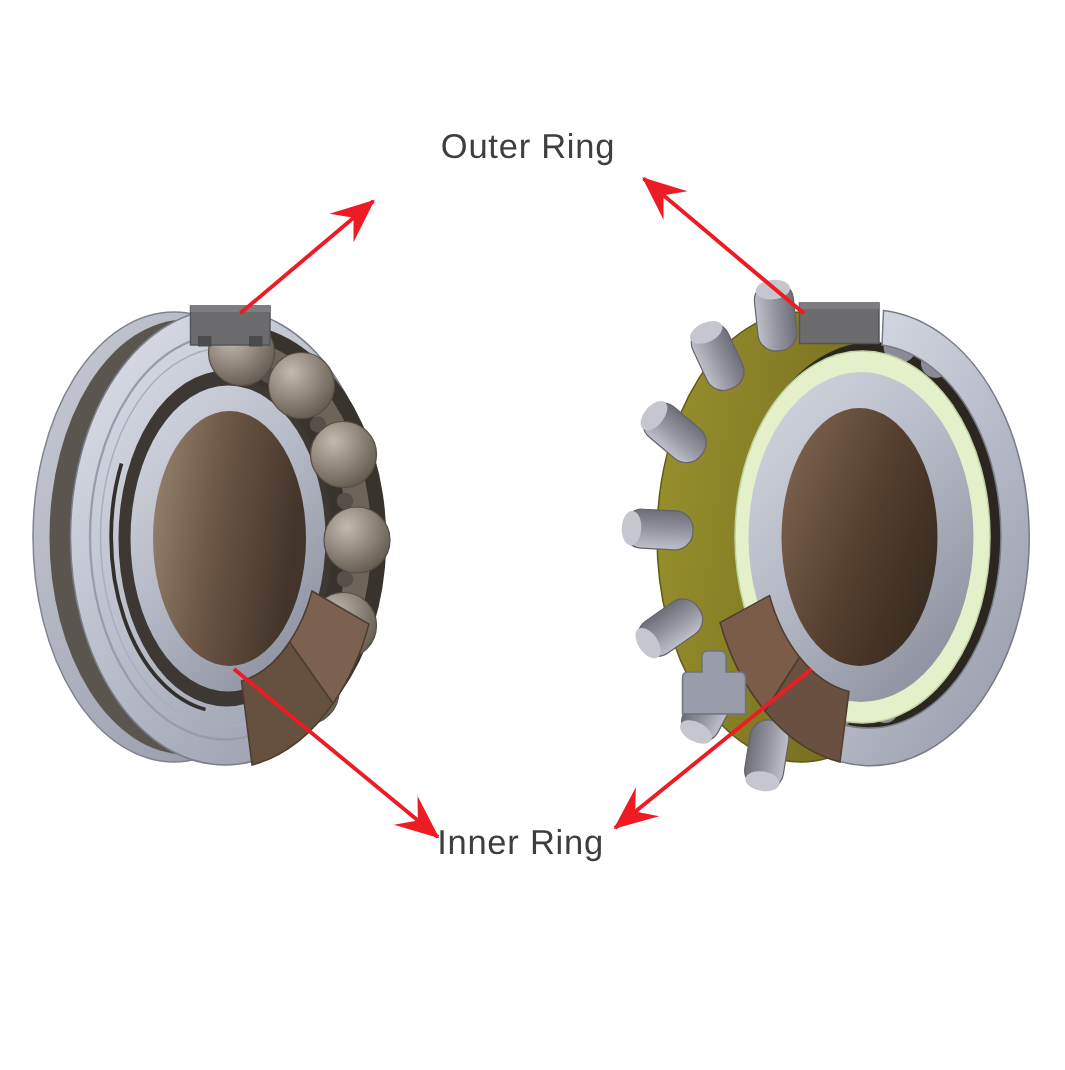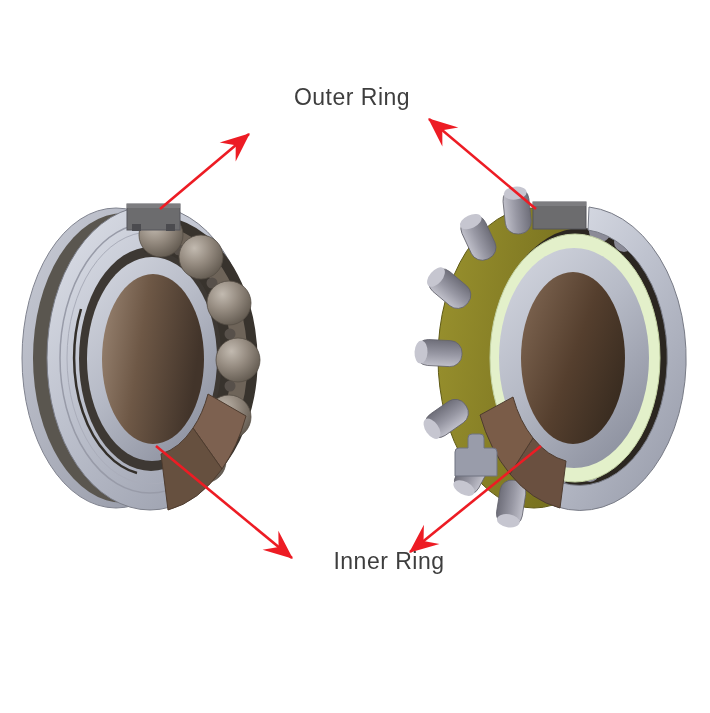--- a/index.html
+++ b/index.html
@@ -3,21 +3,21 @@
 <meta charset="utf-8">
 <style>
   html,body{margin:0;padding:0;}
   body{width:710px;height:713px;background:var(--color-background,#fff);
        font-family:"Liberation Sans", sans-serif;overflow:hidden;}
   #stage{position:relative;width:710px;height:713px;}
   #scene{position:absolute;left:0;top:0;width:710px;height:713px;display:block;}
   .label{position:absolute;transform:translateX(-50%);color:var(--color-label-text,#3e3e3e);
          font-size:23px;line-height:1.05;white-space:nowrap;letter-spacing:0.5px;}
   .label-outer{left:352px;top:85px;}
-  .label-inner{left:347px;top:549px;margin-left:42px;}
+  .label-inner{left:347px;top:549px;}
   .arrow-line{stroke:var(--color-arrow,#ed1c24);stroke-width:2.6;fill:none;}
   .arrow-head{fill:var(--color-arrow,#ed1c24);}
 </style>
 </head>
 <body>
 
 <div id="stage">
 
   <svg id="scene" viewBox="0 0 710 713" xmlns="http://www.w3.org/2000/svg">
     <defs>

